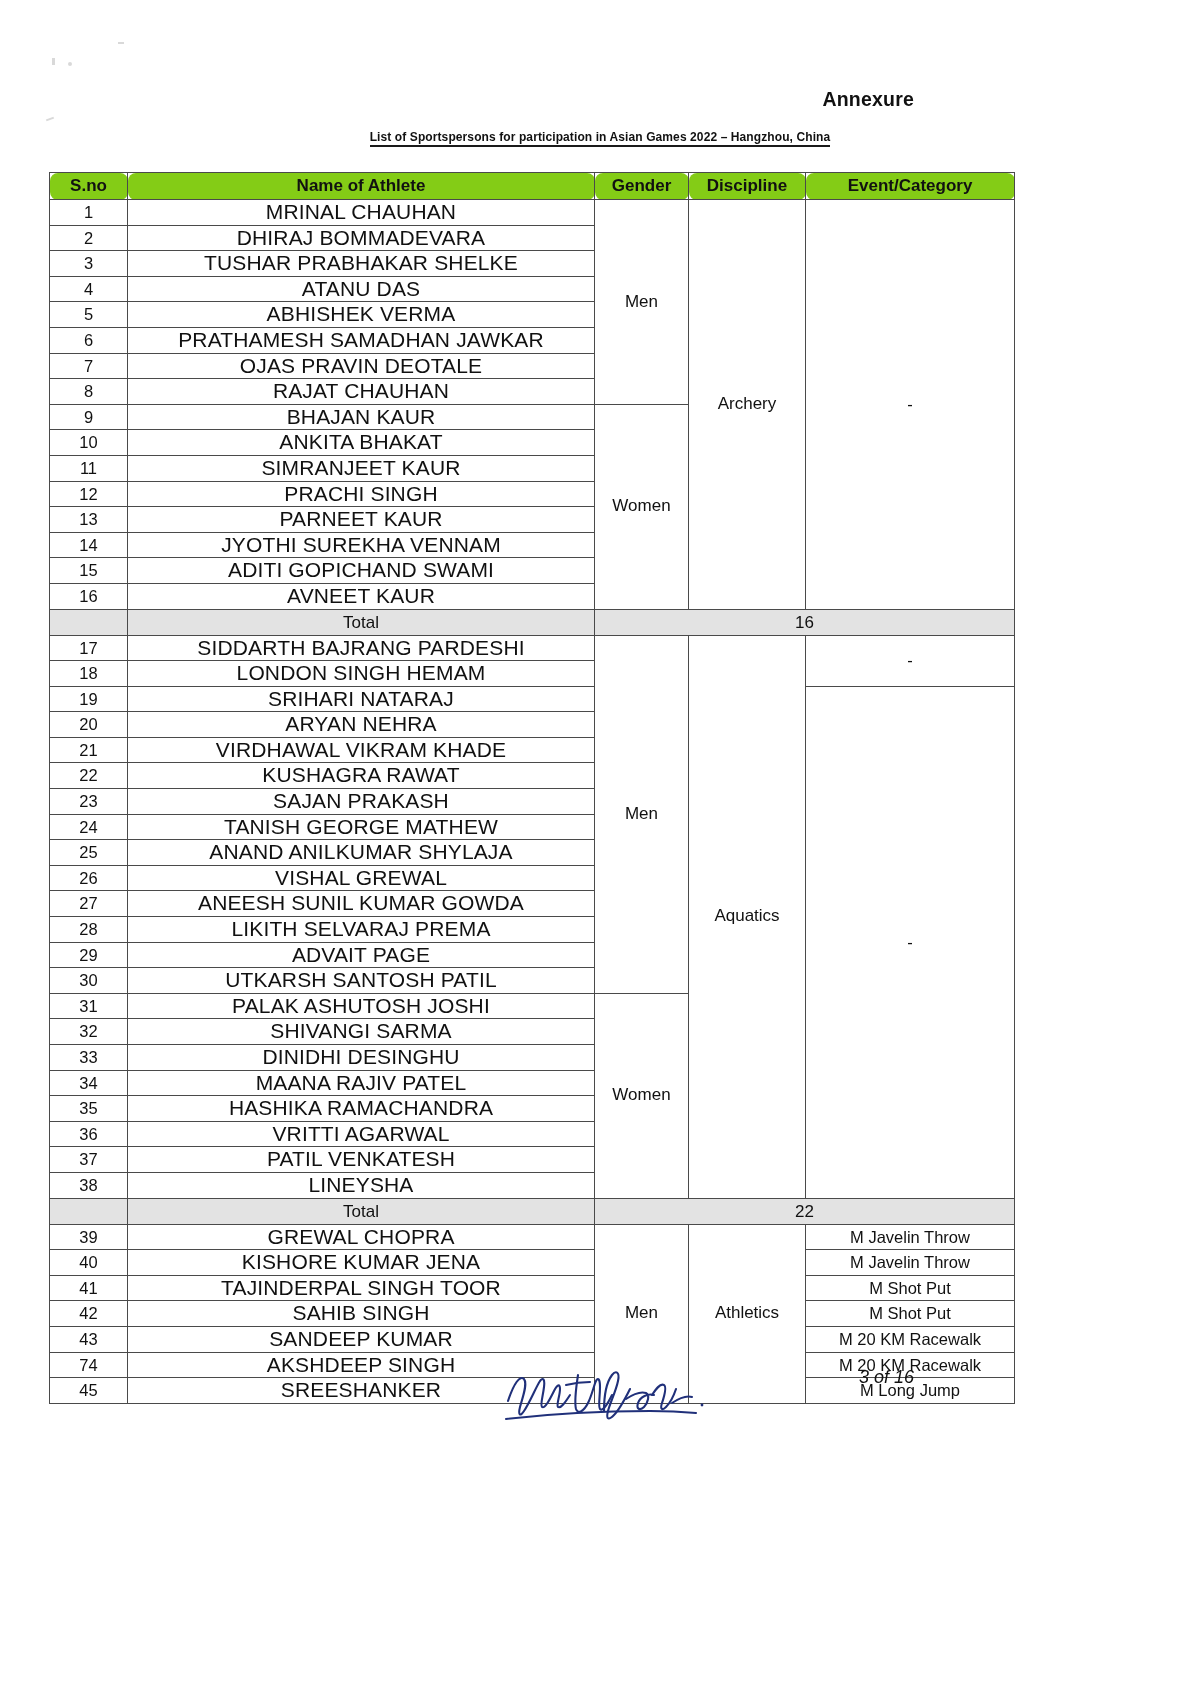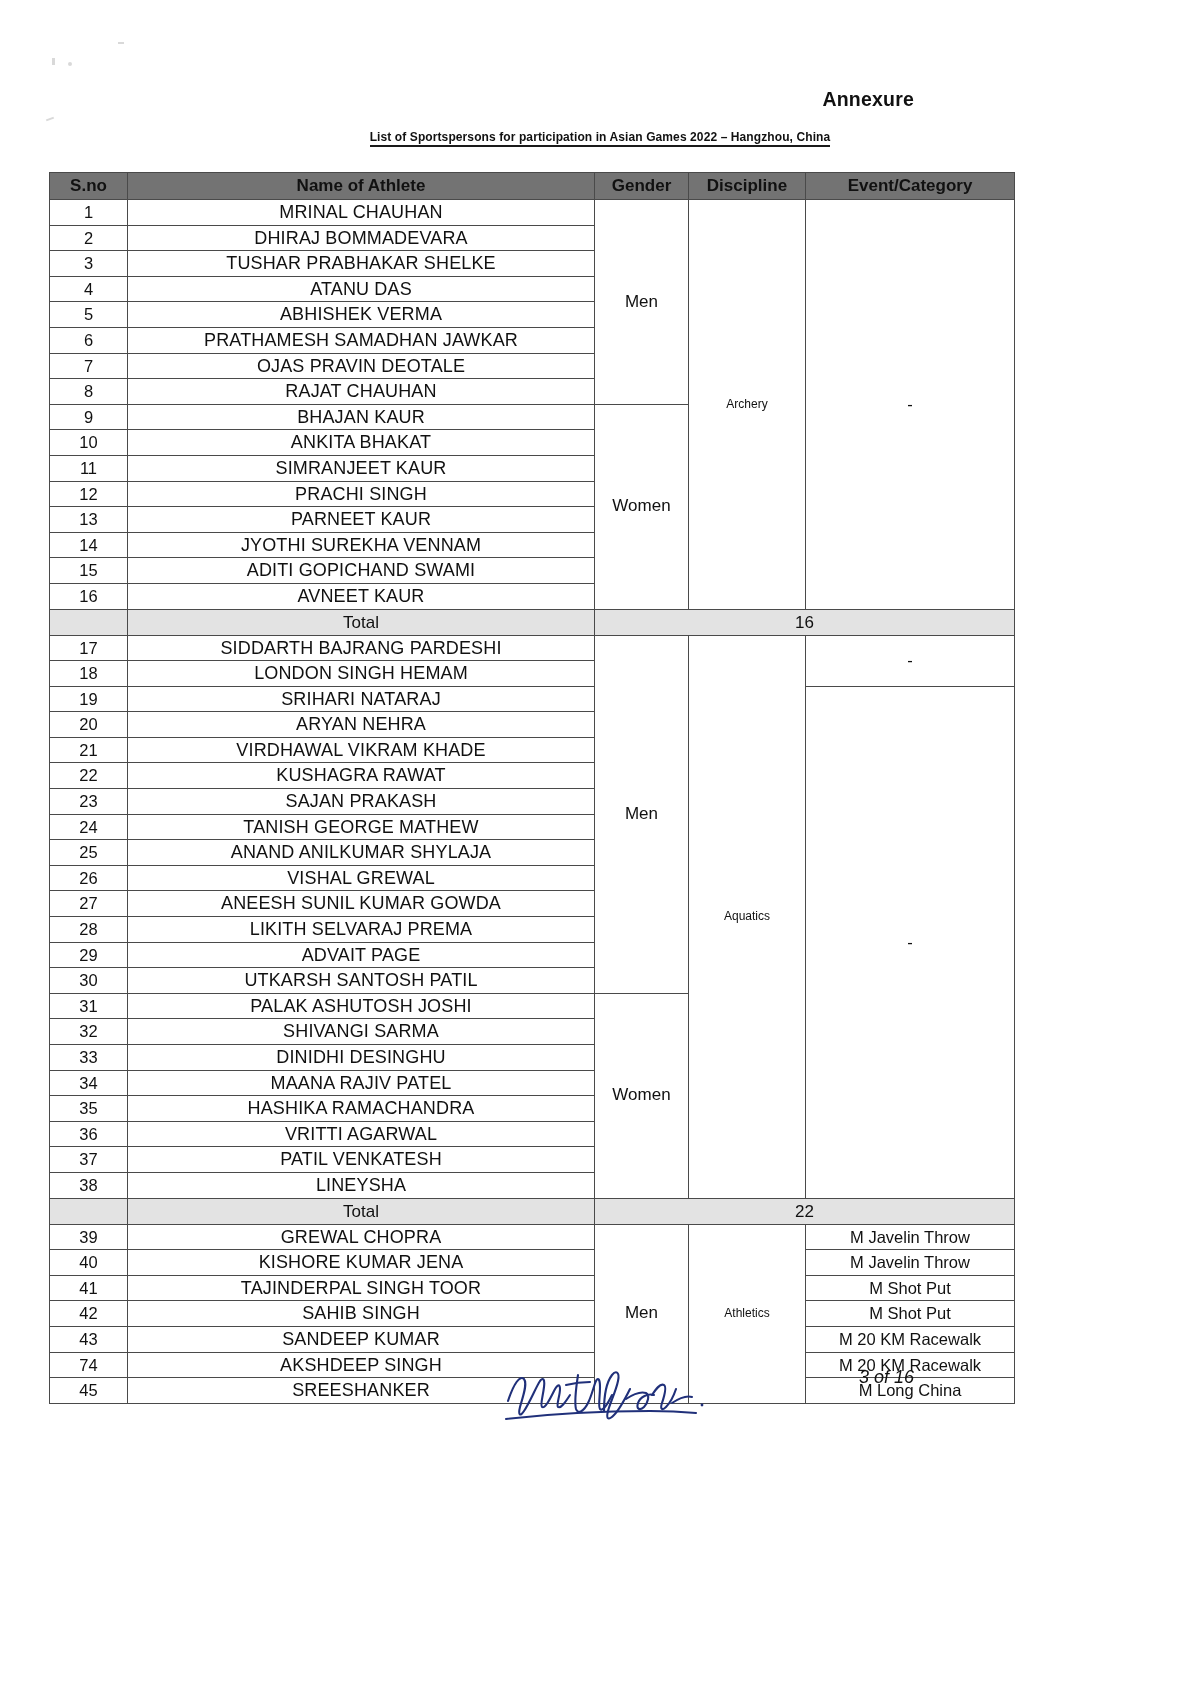--- a/index.html
+++ b/index.html
@@ -68,31 +68,32 @@
     padding: 0;
     height: 24.6px;
     line-height: 24.6px;
     text-align: center;
     vertical-align: middle;
     font-weight: normal;
     white-space: nowrap;
     overflow: hidden;
   }
   table.main thead th {
-    background: #737373;
+    background: #84cc16;
     font-weight: bold;
     font-size: 17px;
     height: 26px;
     line-height: 26px;
+    border-radius: 8px;
   }
   td.sno { font-size: 16.5px; }
-  td.name { font-size: 18px; letter-spacing: .15px; }
+  td.name { font-size: 21px; letter-spacing: .15px; }
   td.span-cell { vertical-align: middle; }
   td.gender { font-size: 17px; margin-top: 40px; }
-  td.disc { font-weight: bold; font-size: 12px; }
+  td.disc { font-weight: bold; font-size: 17px; }
   td.ev { font-size: 16.5px; }
   tr.total-row td {
     background: #e3e3e3;
     font-weight: normal;
     font-size: 17px;
     height: 25px;
     line-height: 25px;
   }
   .footer-page {
     position: absolute;
@@ -340,21 +341,21 @@
           <td class="ev">M 20 KM Racewalk</td>
         </tr>
         <tr>
           <td class="sno">74</td>
           <td class="name">AKSHDEEP SINGH</td>
           <td class="ev">M 20 KM Racewalk</td>
         </tr>
         <tr>
           <td class="sno">45</td>
           <td class="name">SREESHANKER</td>
-          <td class="ev">M Long China</td>
+          <td class="ev">M Long Jump</td>
         </tr>
       </tbody>
   </table>
 
   <div class="footer-page">3 of 16</div>
 
   <div class="signature">
     <svg width="230" height="90" viewBox="0 0 230 90" xmlns="http://www.w3.org/2000/svg">
       <g fill="none" stroke="#20307a" stroke-width="2.1" stroke-linecap="round">
         <path d="M8 46 C14 28, 20 20, 24 24 C28 29, 22 44, 20 52 C18 60, 20 62, 24 56 C30 47, 36 32, 40 26 C43 22, 45 24, 44 32 C43 41, 40 50, 42 52 C45 54, 50 44, 54 36 C57 30, 60 28, 60 34 C60 41, 56 50, 58 52 C61 54, 66 46, 70 40"></path>

